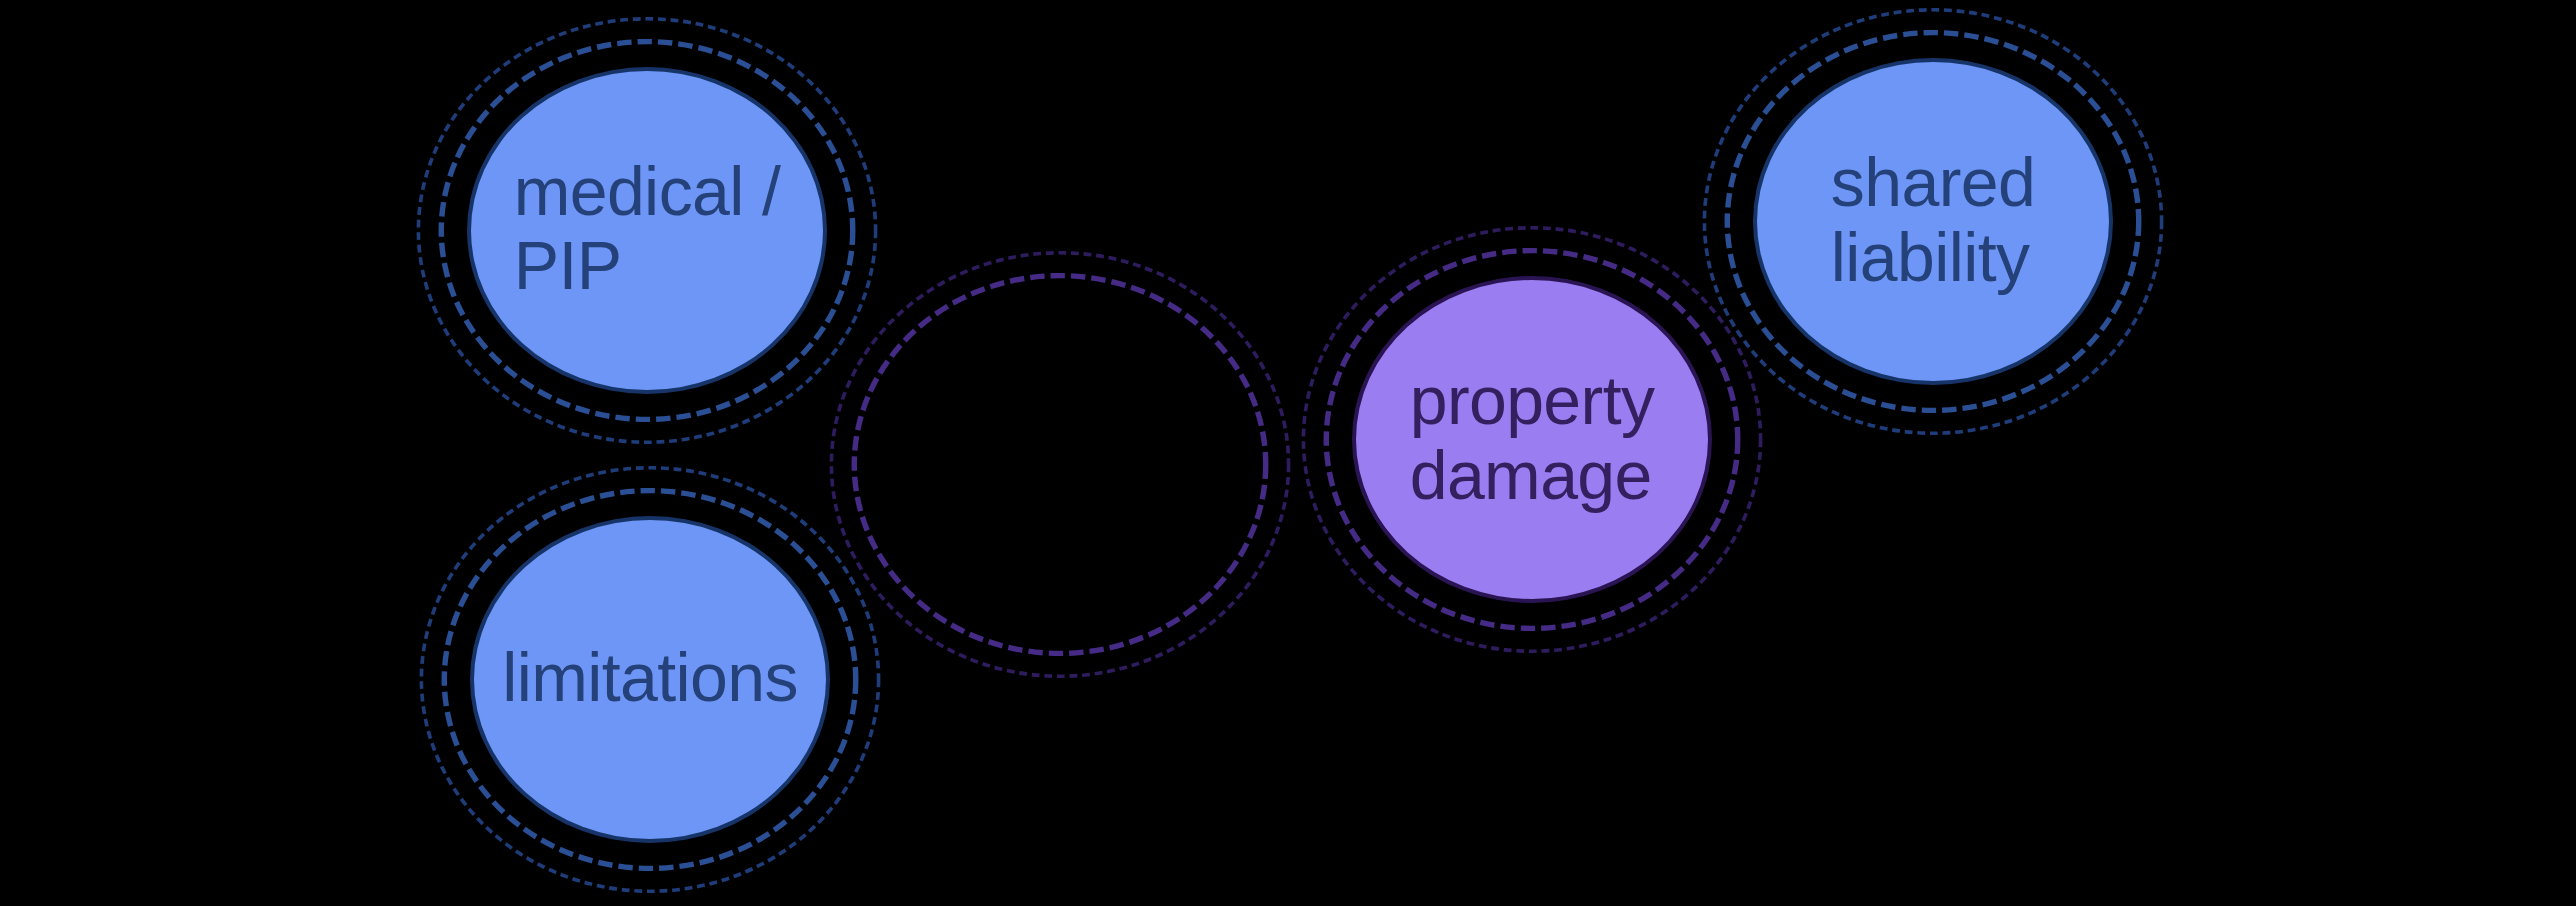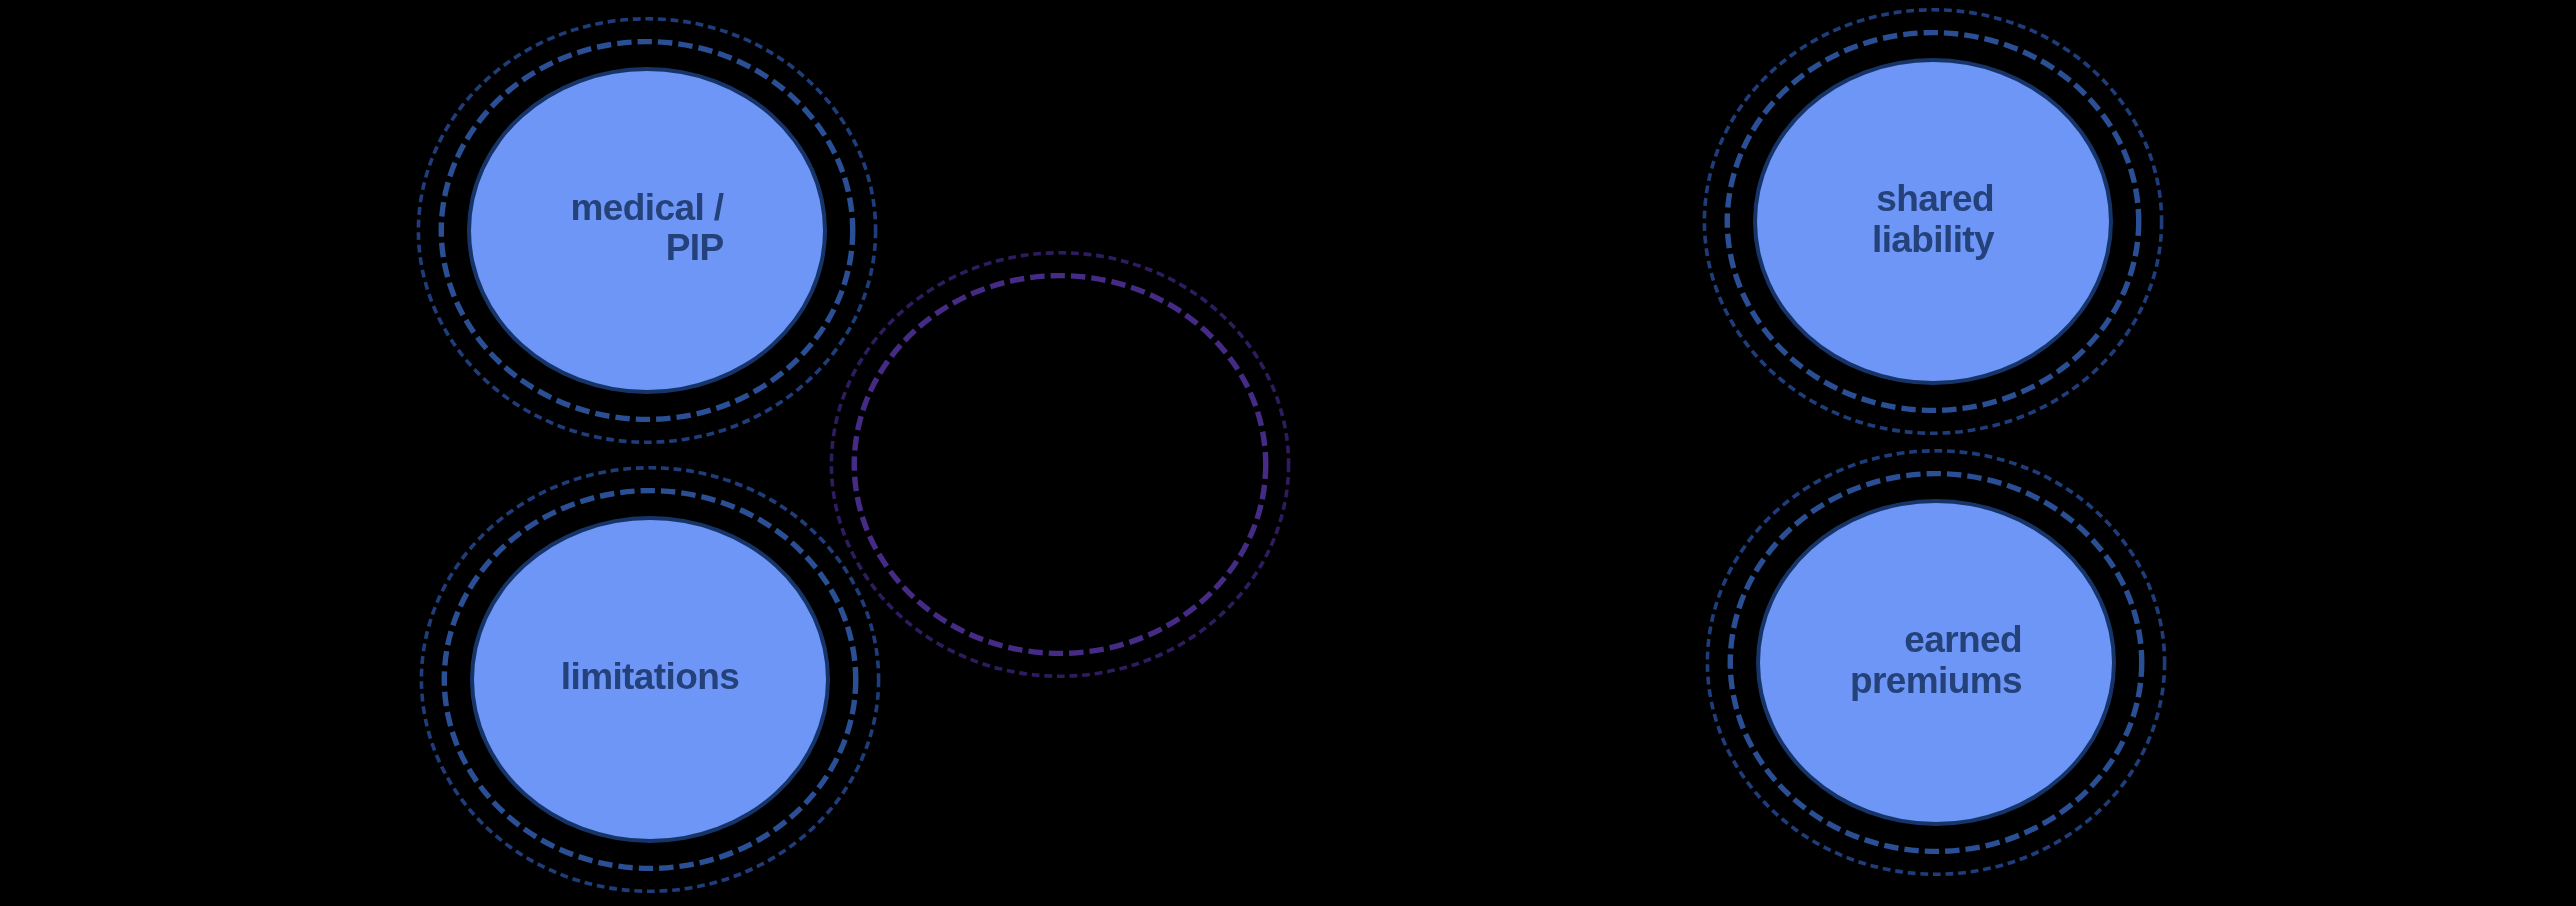--- a/index.html
+++ b/index.html
@@ -47,25 +47,25 @@
     right: 51px;
     bottom: 51px;
     border-radius: 50%;
     border: 4.2px solid #000;
     display: flex;
     align-items: center;
     justify-content: center;
     box-sizing: border-box;
   }
   .label {
-    font-weight: 700;
-    font-size: 37px;
+    font-weight: 400;
+    font-size: 68px;
     line-height: 1.1;
     letter-spacing: -0.6px;
-    text-align: right;
+    text-align: left;
     white-space: pre-line;
     padding-bottom: 3.6px;
   }
   
   .node.purple .bubble   { background: var(--purple-fill);  border-color: var(--purple-outline); color: var(--purple-text); }
   .node.purple .ring-inner { stroke: var(--purple-ring-inner); }
   .node.purple .ring-outer { stroke: var(--purple-ring-outer); }
   .node.blue .bubble     { background: var(--blue-fill);    border-color: var(--blue-outline);   color: var(--blue-text); }
   .node.blue .ring-inner { stroke: var(--blue-ring-inner); }
   .node.blue .ring-outer { stroke: var(--blue-ring-outer); }
@@ -106,38 +106,38 @@
     </div>
   </div>
 
   <div class="node purple" id="n3">
     <svg class="rings" width="462" height="429" viewBox="0 0 768 712" aria-hidden="true">
       <ellipse class="ring-inner" cx="384" cy="356" rx="342" ry="314"></ellipse>
       <ellipse class="ring-outer" cx="384" cy="356" rx="380" ry="352"></ellipse>
     </svg>
   </div>
 
+  <div class="node purple" id="n4">
+    <svg class="rings" width="462" height="429" viewBox="0 0 768 712" aria-hidden="true">
+      <ellipse class="ring-inner" cx="384" cy="356" rx="342" ry="314"></ellipse>
+      <ellipse class="ring-outer" cx="384" cy="356" rx="380" ry="352"></ellipse>
+    </svg>
+    <div class="bubble">
+      <span class="label">property
+damage</span>
+    </div>
+  </div>
 
   <div class="node blue" id="n5">
     <svg class="rings" width="462" height="429" viewBox="0 0 768 712" aria-hidden="true">
       <ellipse class="ring-inner" cx="384" cy="356" rx="342" ry="314"></ellipse>
       <ellipse class="ring-outer" cx="384" cy="356" rx="380" ry="352"></ellipse>
     </svg>
     <div class="bubble">
       <span class="label">shared
 liability</span>
     </div>
   </div>
 
-  <div class="node blue" id="n6">
-    <svg class="rings" width="462" height="429" viewBox="0 0 768 712" aria-hidden="true">
-      <ellipse class="ring-inner" cx="384" cy="356" rx="342" ry="314"></ellipse>
-      <ellipse class="ring-outer" cx="384" cy="356" rx="380" ry="352"></ellipse>
-    </svg>
-    <div class="bubble">
-      <span class="label">earned
-premiums</span>
-    </div>
-  </div>
 
 
 </div>
 
 
 </body></html>

